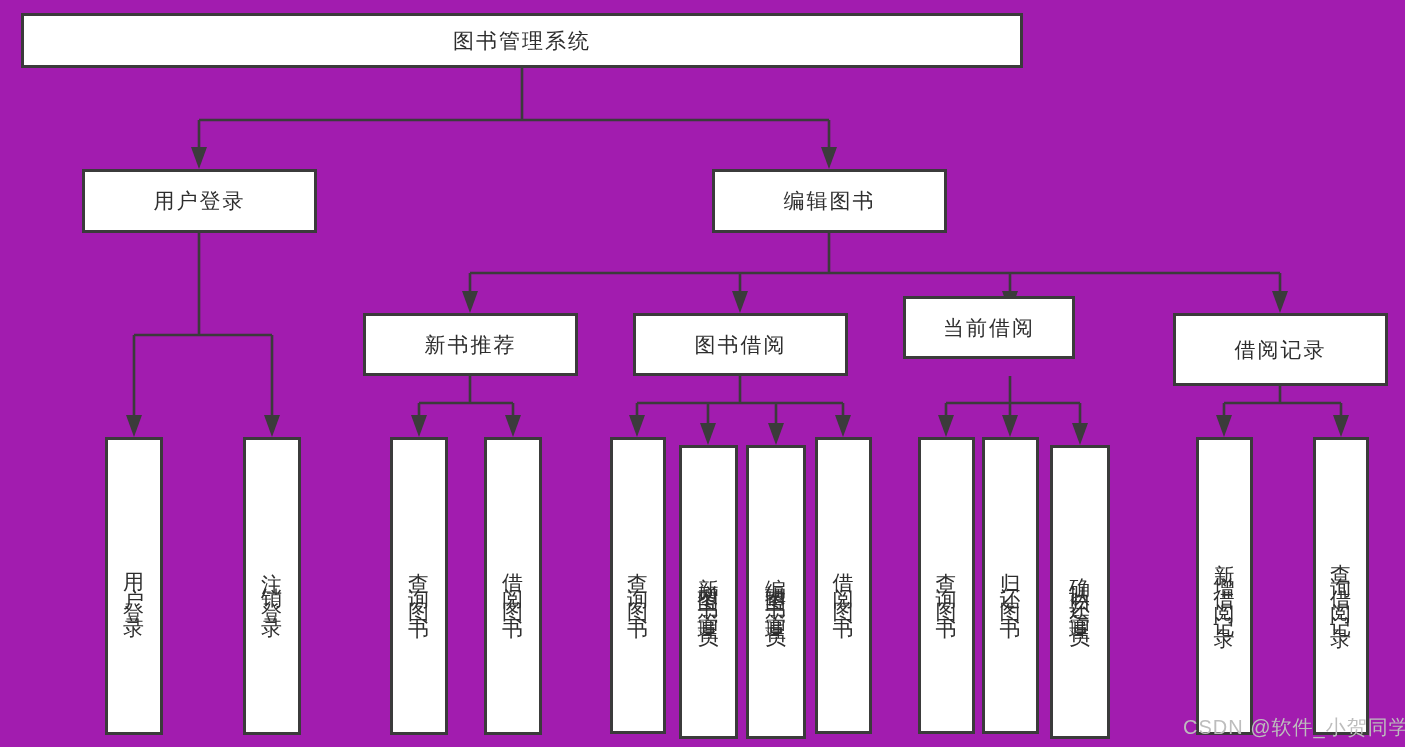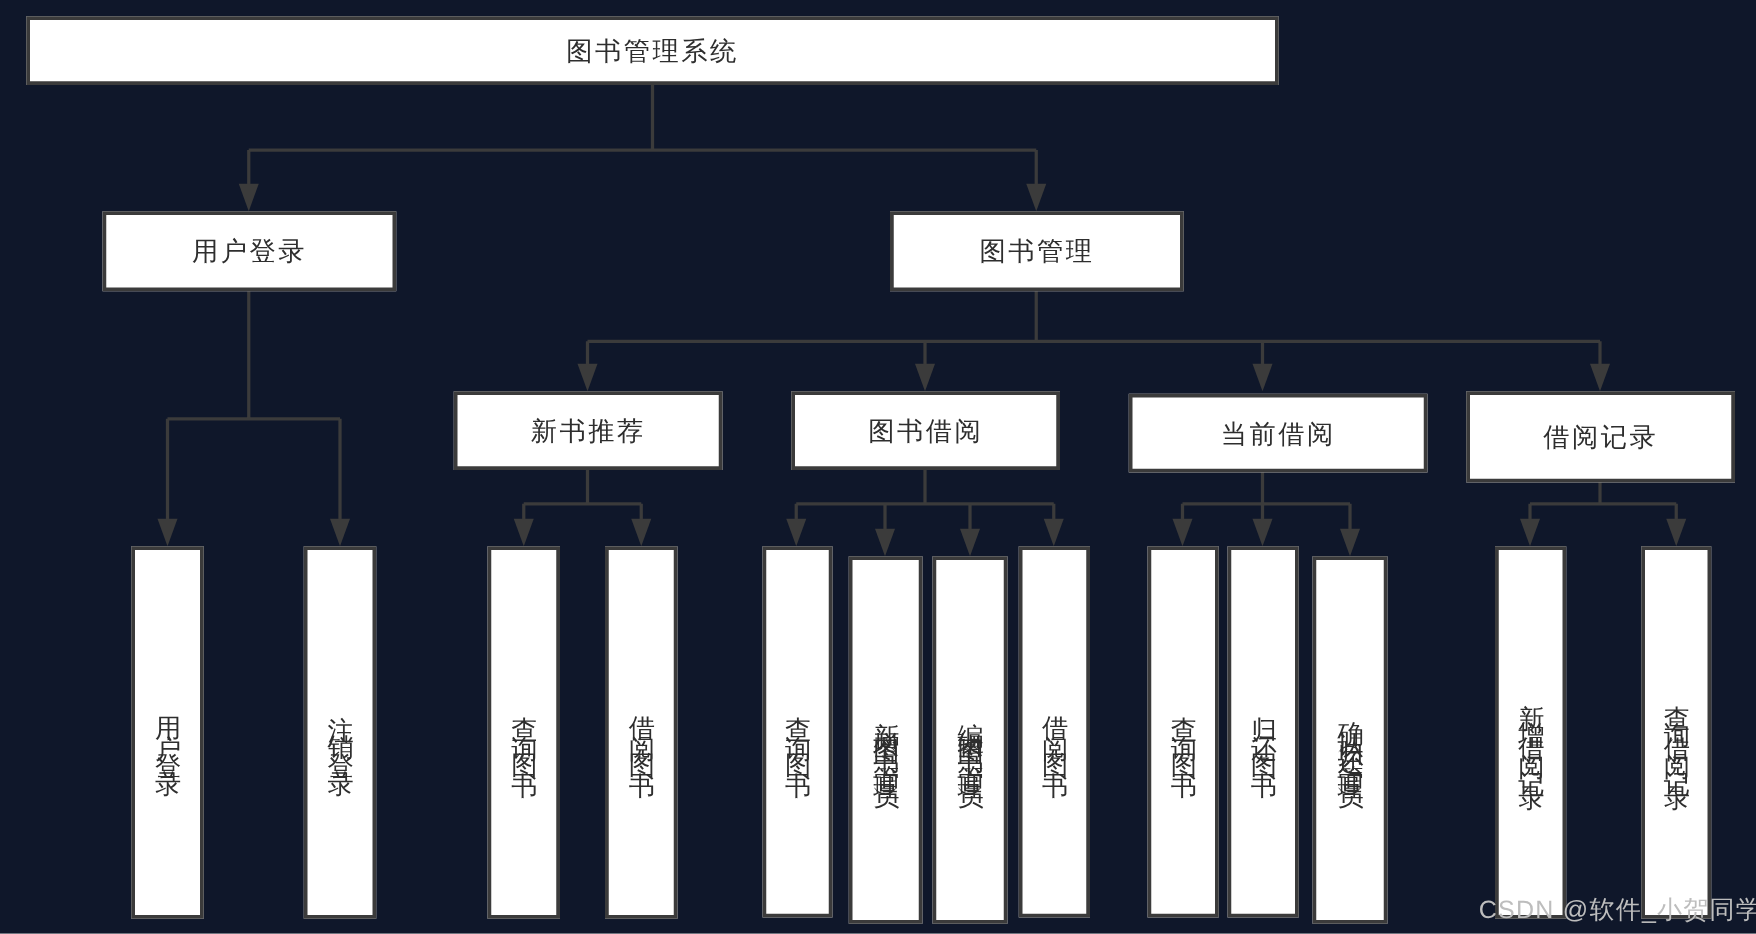--- a/index.html
+++ b/index.html
@@ -4,21 +4,21 @@
 <style>
   html, body {
     margin: 0;
     padding: 0;
     background: #ffffff;
   }
   .canvas {
     position: relative;
     width: 1405px;
     height: 747px;
-    background: #0f172a;
+    background: #a21caf;
     overflow: hidden;
     font-family: "Liberation Sans", "DejaVu Sans", sans-serif;
   }
   .wires {
     position: absolute;
     left: 0;
     top: 0;
     width: 1405px;
     height: 747px;
     pointer-events: none;
@@ -105,30 +105,30 @@
   </svg>
 
   <div class="box h" style="left:21px; top:13px; width:1002px; height:55px">
     <span>图书管理系统</span>
   </div>
 
   <div class="box h" style="left:82px; top:169px; width:235px; height:64px">
     <span>用户登录</span>
   </div>
   <div class="box h" style="left:712px; top:169px; width:235px; height:64px">
-    <span>图书管理</span>
+    <span>编辑图书</span>
   </div>
 
   <div class="box h" style="left:633px; top:313px; width:215px; height:63px">
     <span>图书借阅</span>
   </div>
   <div class="box h" style="left:363px; top:313px; width:215px; height:63px">
     <span>新书推荐</span>
   </div>
-  <div class="box h" style="left:903px; top:315px; width:239px; height:63px">
+  <div class="box h" style="left:903px; top:296px; width:172px; height:63px">
     <span>当前借阅</span>
   </div>
   <div class="box h" style="left:1173px; top:313px; width:215px; height:73px">
     <span>借阅记录</span>
   </div>
 
   <div class="box v v4" style="left:105px; top:437px; width:58px; height:298px">
     <span>用户登录</span>
   </div>
   <div class="box v v4" style="left:243px; top:437px; width:58px; height:298px">

